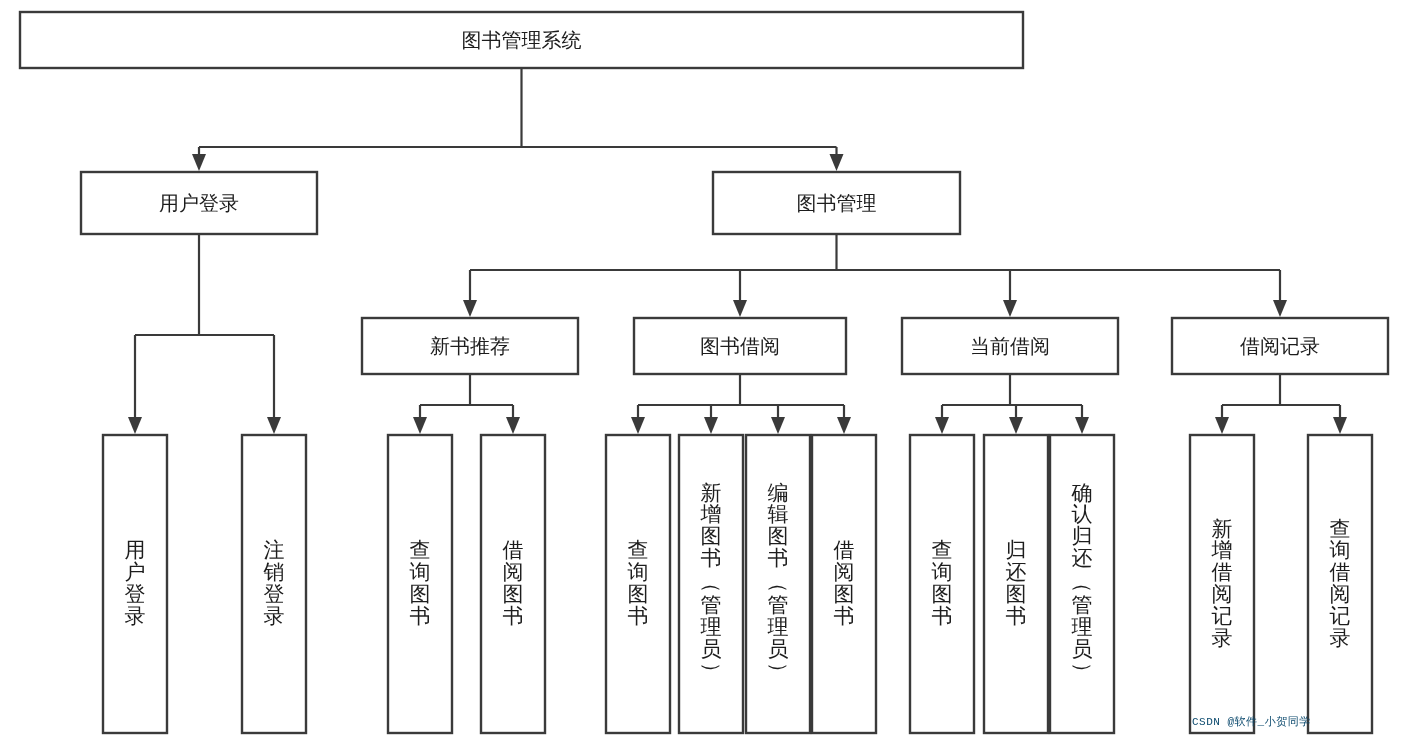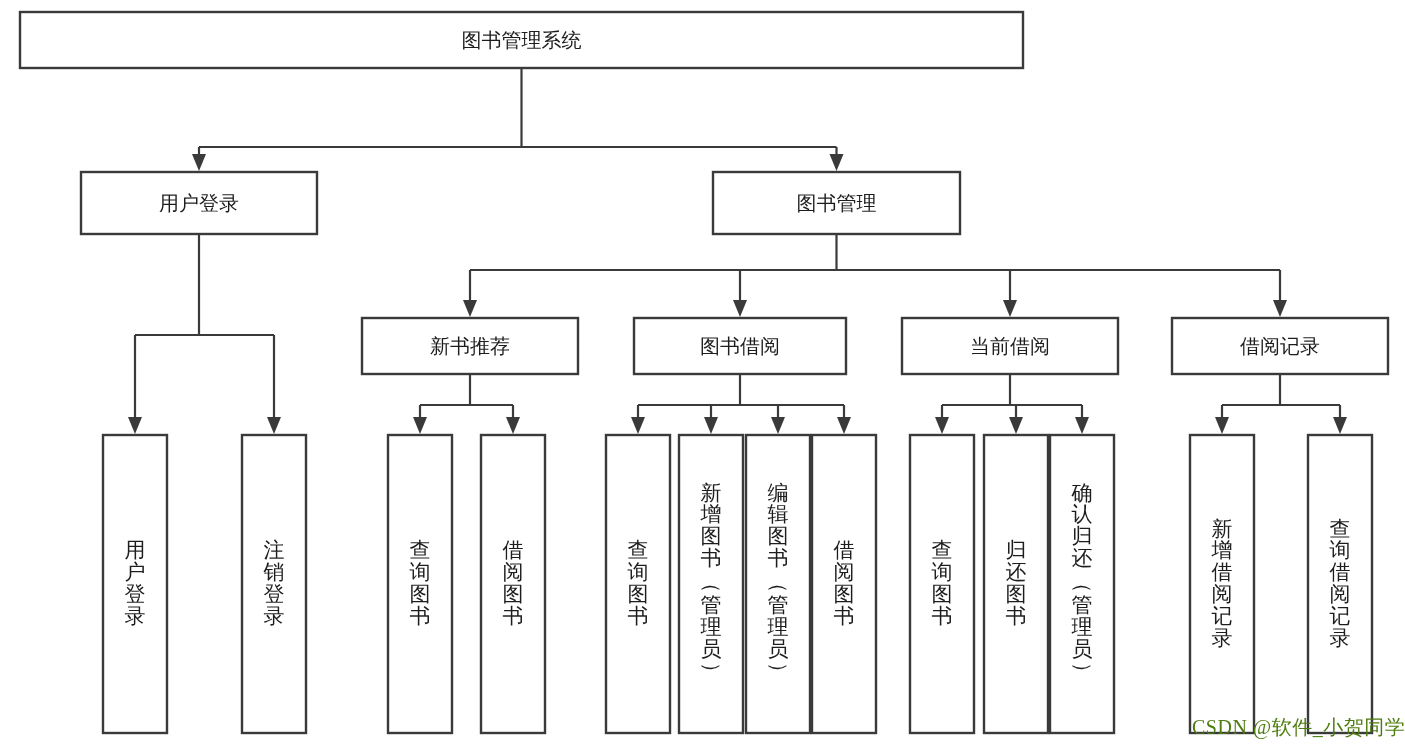--- a/index.html
+++ b/index.html
@@ -62,23 +62,23 @@
     color: #1d1d1d;
     pointer-events: none;
     white-space: pre;
   }
   .node-label-v span {
     display: block;
     text-align: center;
   }
   .watermark {
     position: absolute;
-    font-family: Liberation Serif, serif;
-    font-size: 20px;
-    color: #4d7c0f;
+    font-family: Liberation Mono, monospace;
+    font-size: 11px;
+    color: #0c4a6e;
     letter-spacing: 0.5px;
     white-space: nowrap;
   }
 </style>
 </head>
 <body>
 
 <div id="diagram-root">
   <svg id="diagram-svg" viewBox="0 0 1405 747" preserveAspectRatio="none">
     <g id="edge-layer">

